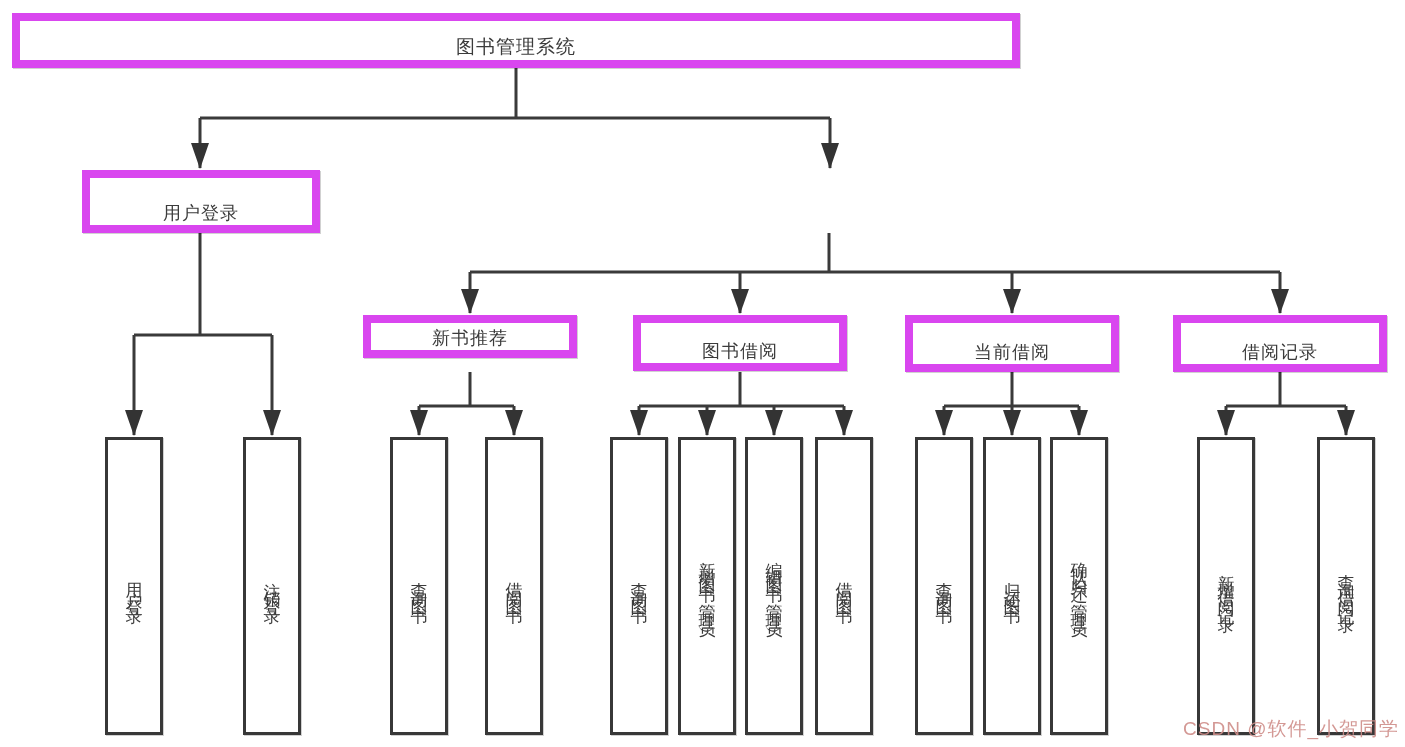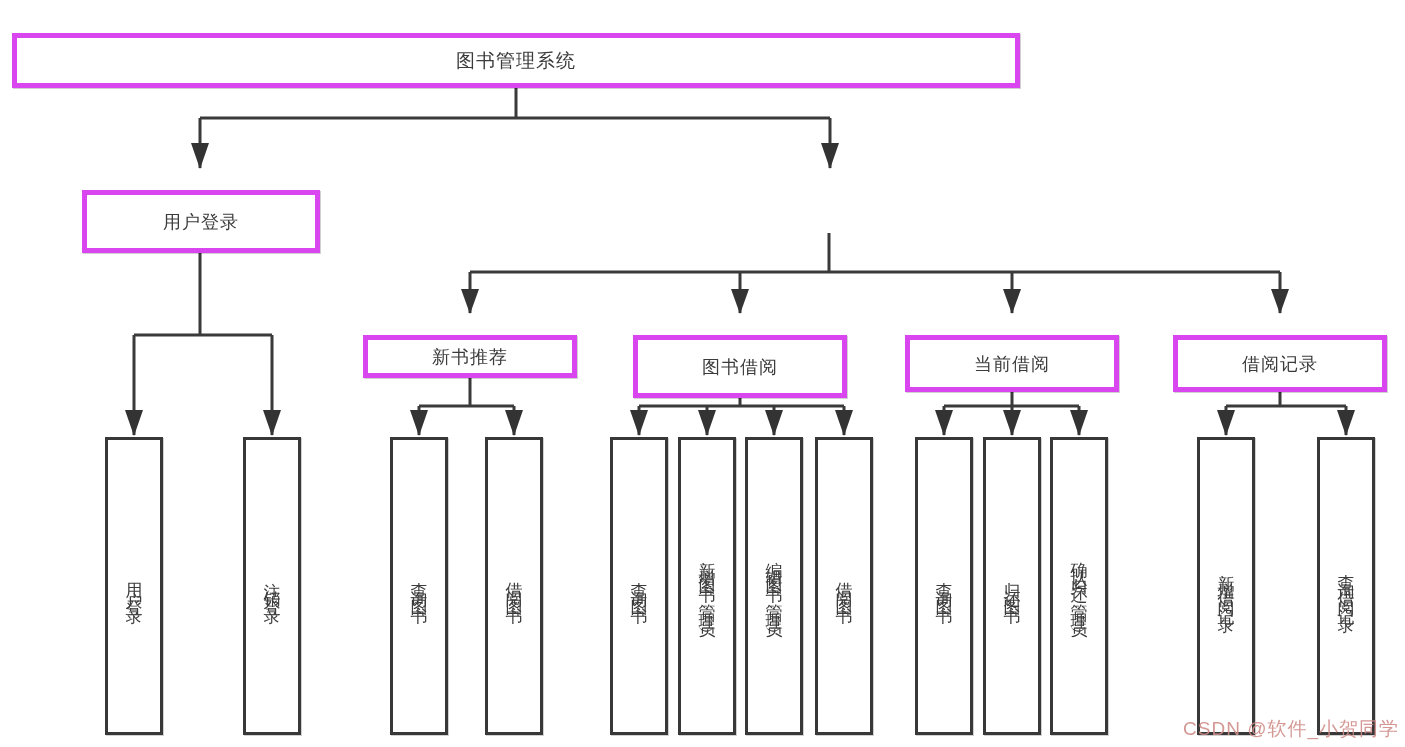--- a/index.html
+++ b/index.html
@@ -10,26 +10,25 @@
     overflow:hidden;
     font-family:"Liberation Sans","DejaVu Sans",sans-serif;
     color:#3b3b3b;
   }
   .connectors{position:absolute;left:0;top:0;width:1405px;height:747px;z-index:1;}
   .connectors path{stroke:#3a3a3a;stroke-width:3;fill:none;}
   .connectors polygon{fill:#333333;stroke:none;}
   .hbox{
     position:absolute;z-index:2;
     box-sizing:border-box;
-    border:5px solid #d946ef;
+    border:8px solid #d946ef;
     background:#ffffff;
-    display:flex;align-items:center;justify-content:center;
+    display:flex;align-items:flex-end;justify-content:center;
     font-size:18px;letter-spacing:1px;
     box-shadow:1px 1px 0 rgba(0,0,0,0.18);
-    margin-top:20px;
   }
   .root-box{font-size:19px;}
   .vbox{
     position:absolute;z-index:2;
     box-sizing:border-box;
     top:437px;width:58px;height:298px;
     border:3px solid #383838;
     background:#ffffff;
     display:flex;align-items:center;justify-content:center;
     box-shadow:1px 1px 0 rgba(0,0,0,0.18);
@@ -108,21 +107,21 @@
     <span>图书管理系统</span>
   </div>
 
   <div class="hbox" style="left:82px;top:170px;width:238px;height:63px">
     <span>用户登录</span>
   </div>
 
   <div class="hbox" style="left:363px;top:315px;width:214px;height:43px">
     <span>新书推荐</span>
   </div>
-  <div class="hbox" style="left:633px;top:315px;width:214px;height:63px">
+  <div class="hbox" style="left:633px;top:315px;width:214px;height:56px">
     <span>图书借阅</span>
   </div>
   <div class="hbox" style="left:905px;top:315px;width:214px;height:57px">
     <span>当前借阅</span>
   </div>
   <div class="hbox" style="left:1173px;top:315px;width:214px;height:57px">
     <span>借阅记录</span>
   </div>
 
   <div class="vbox" style="left:105px">

